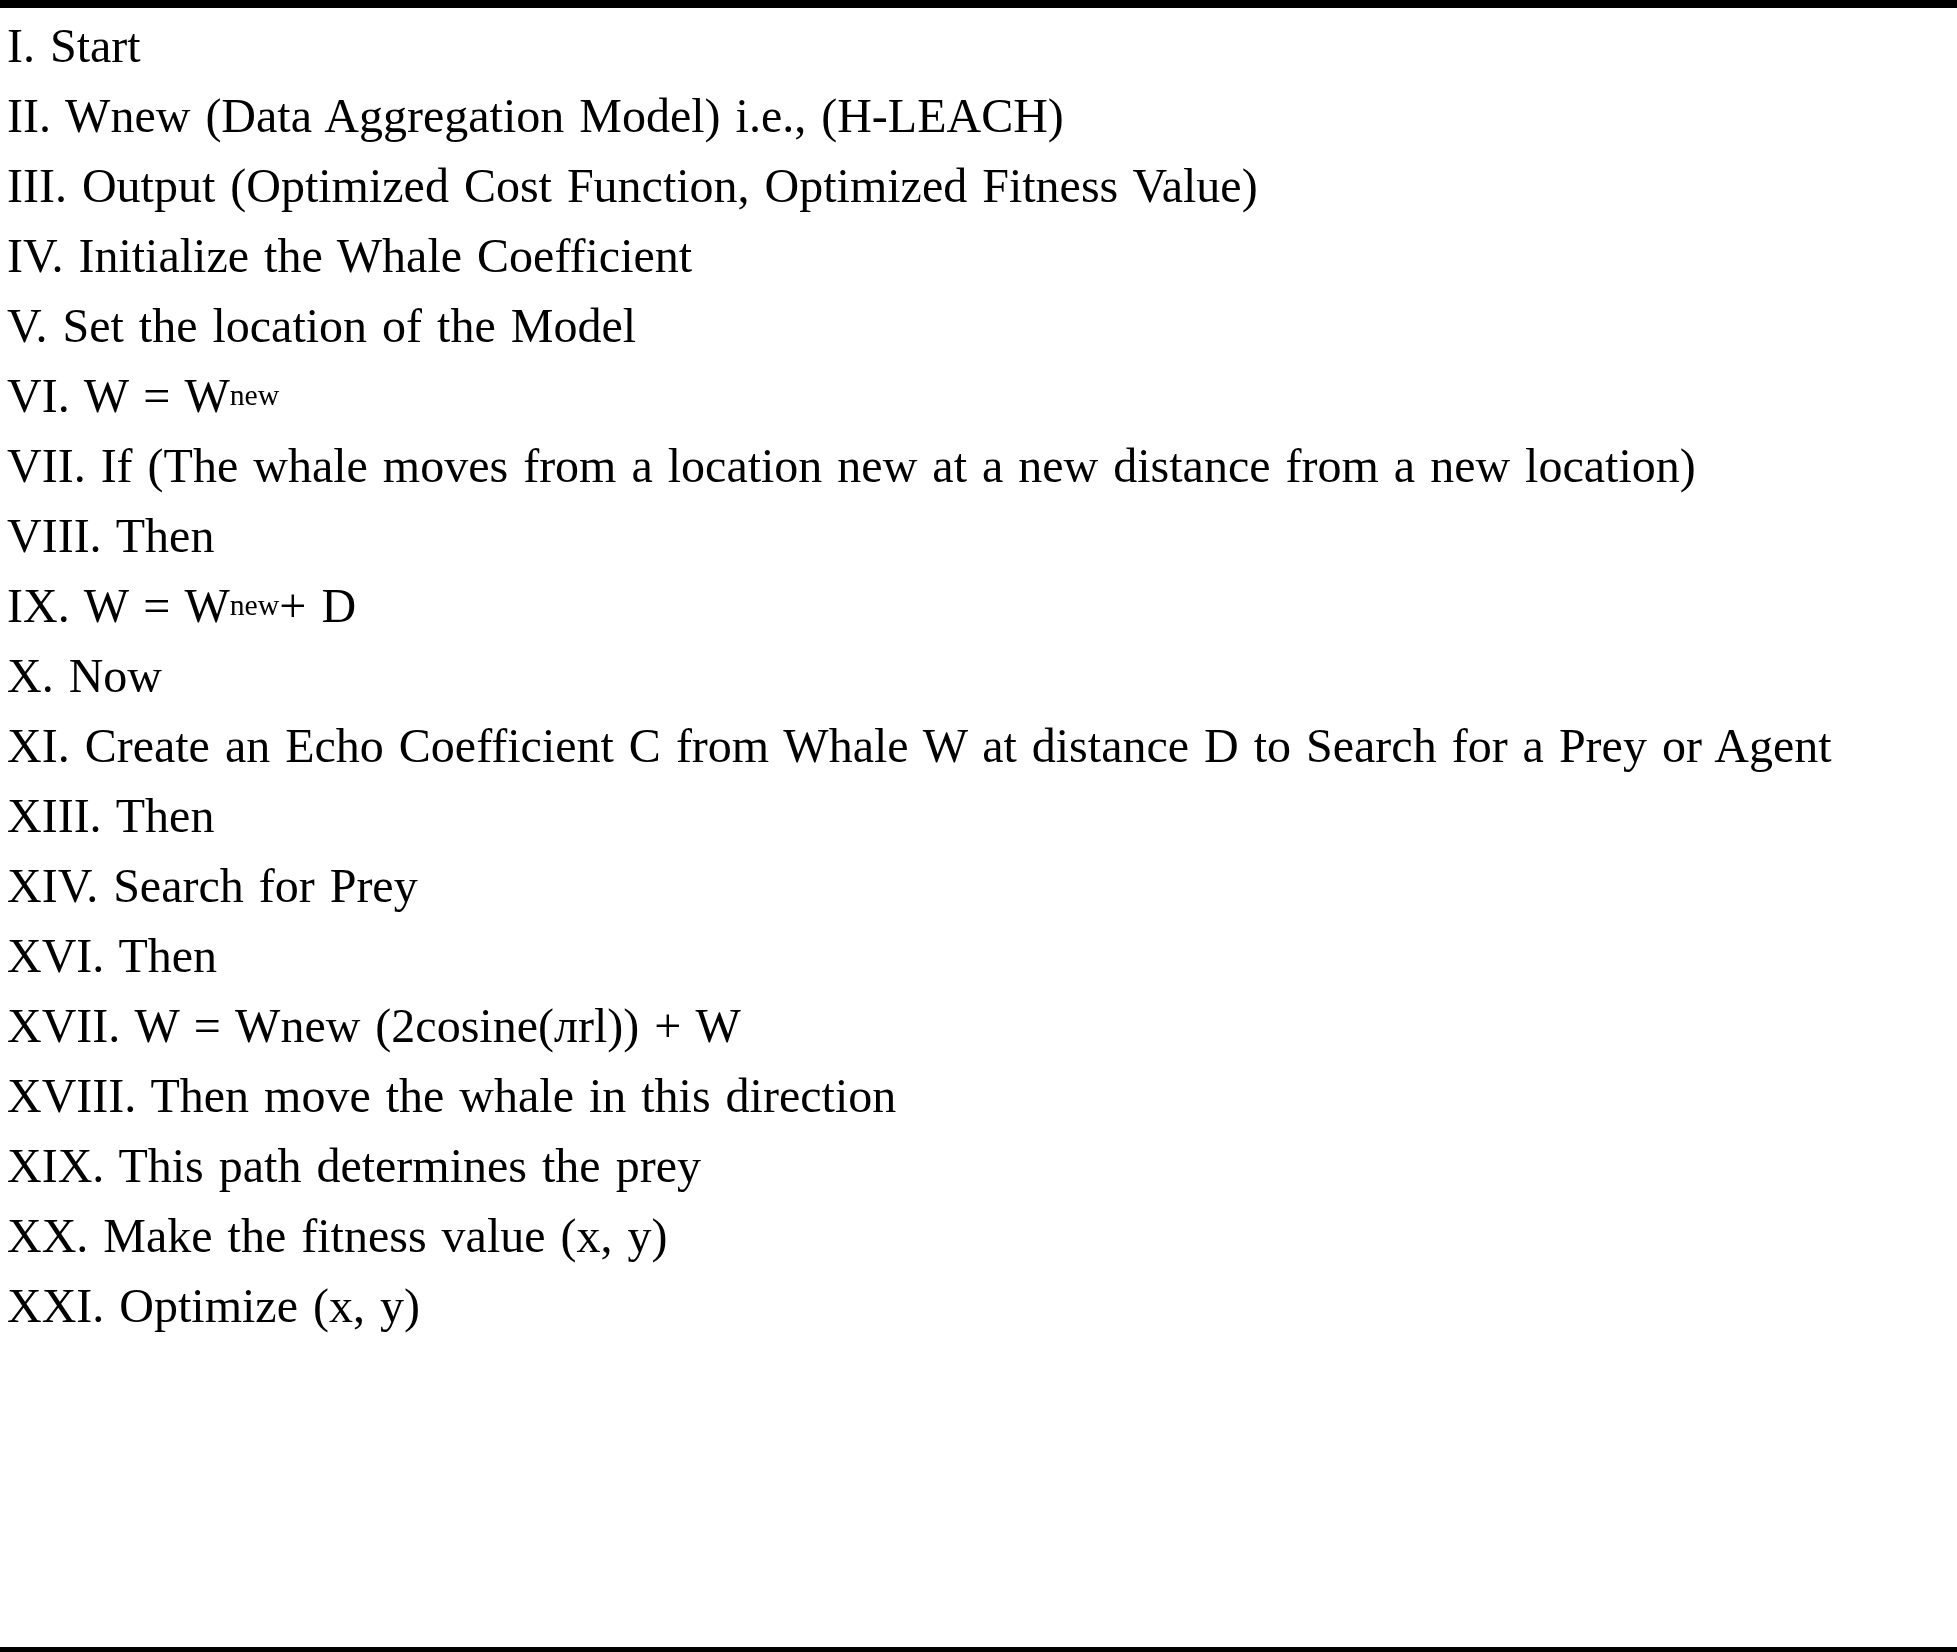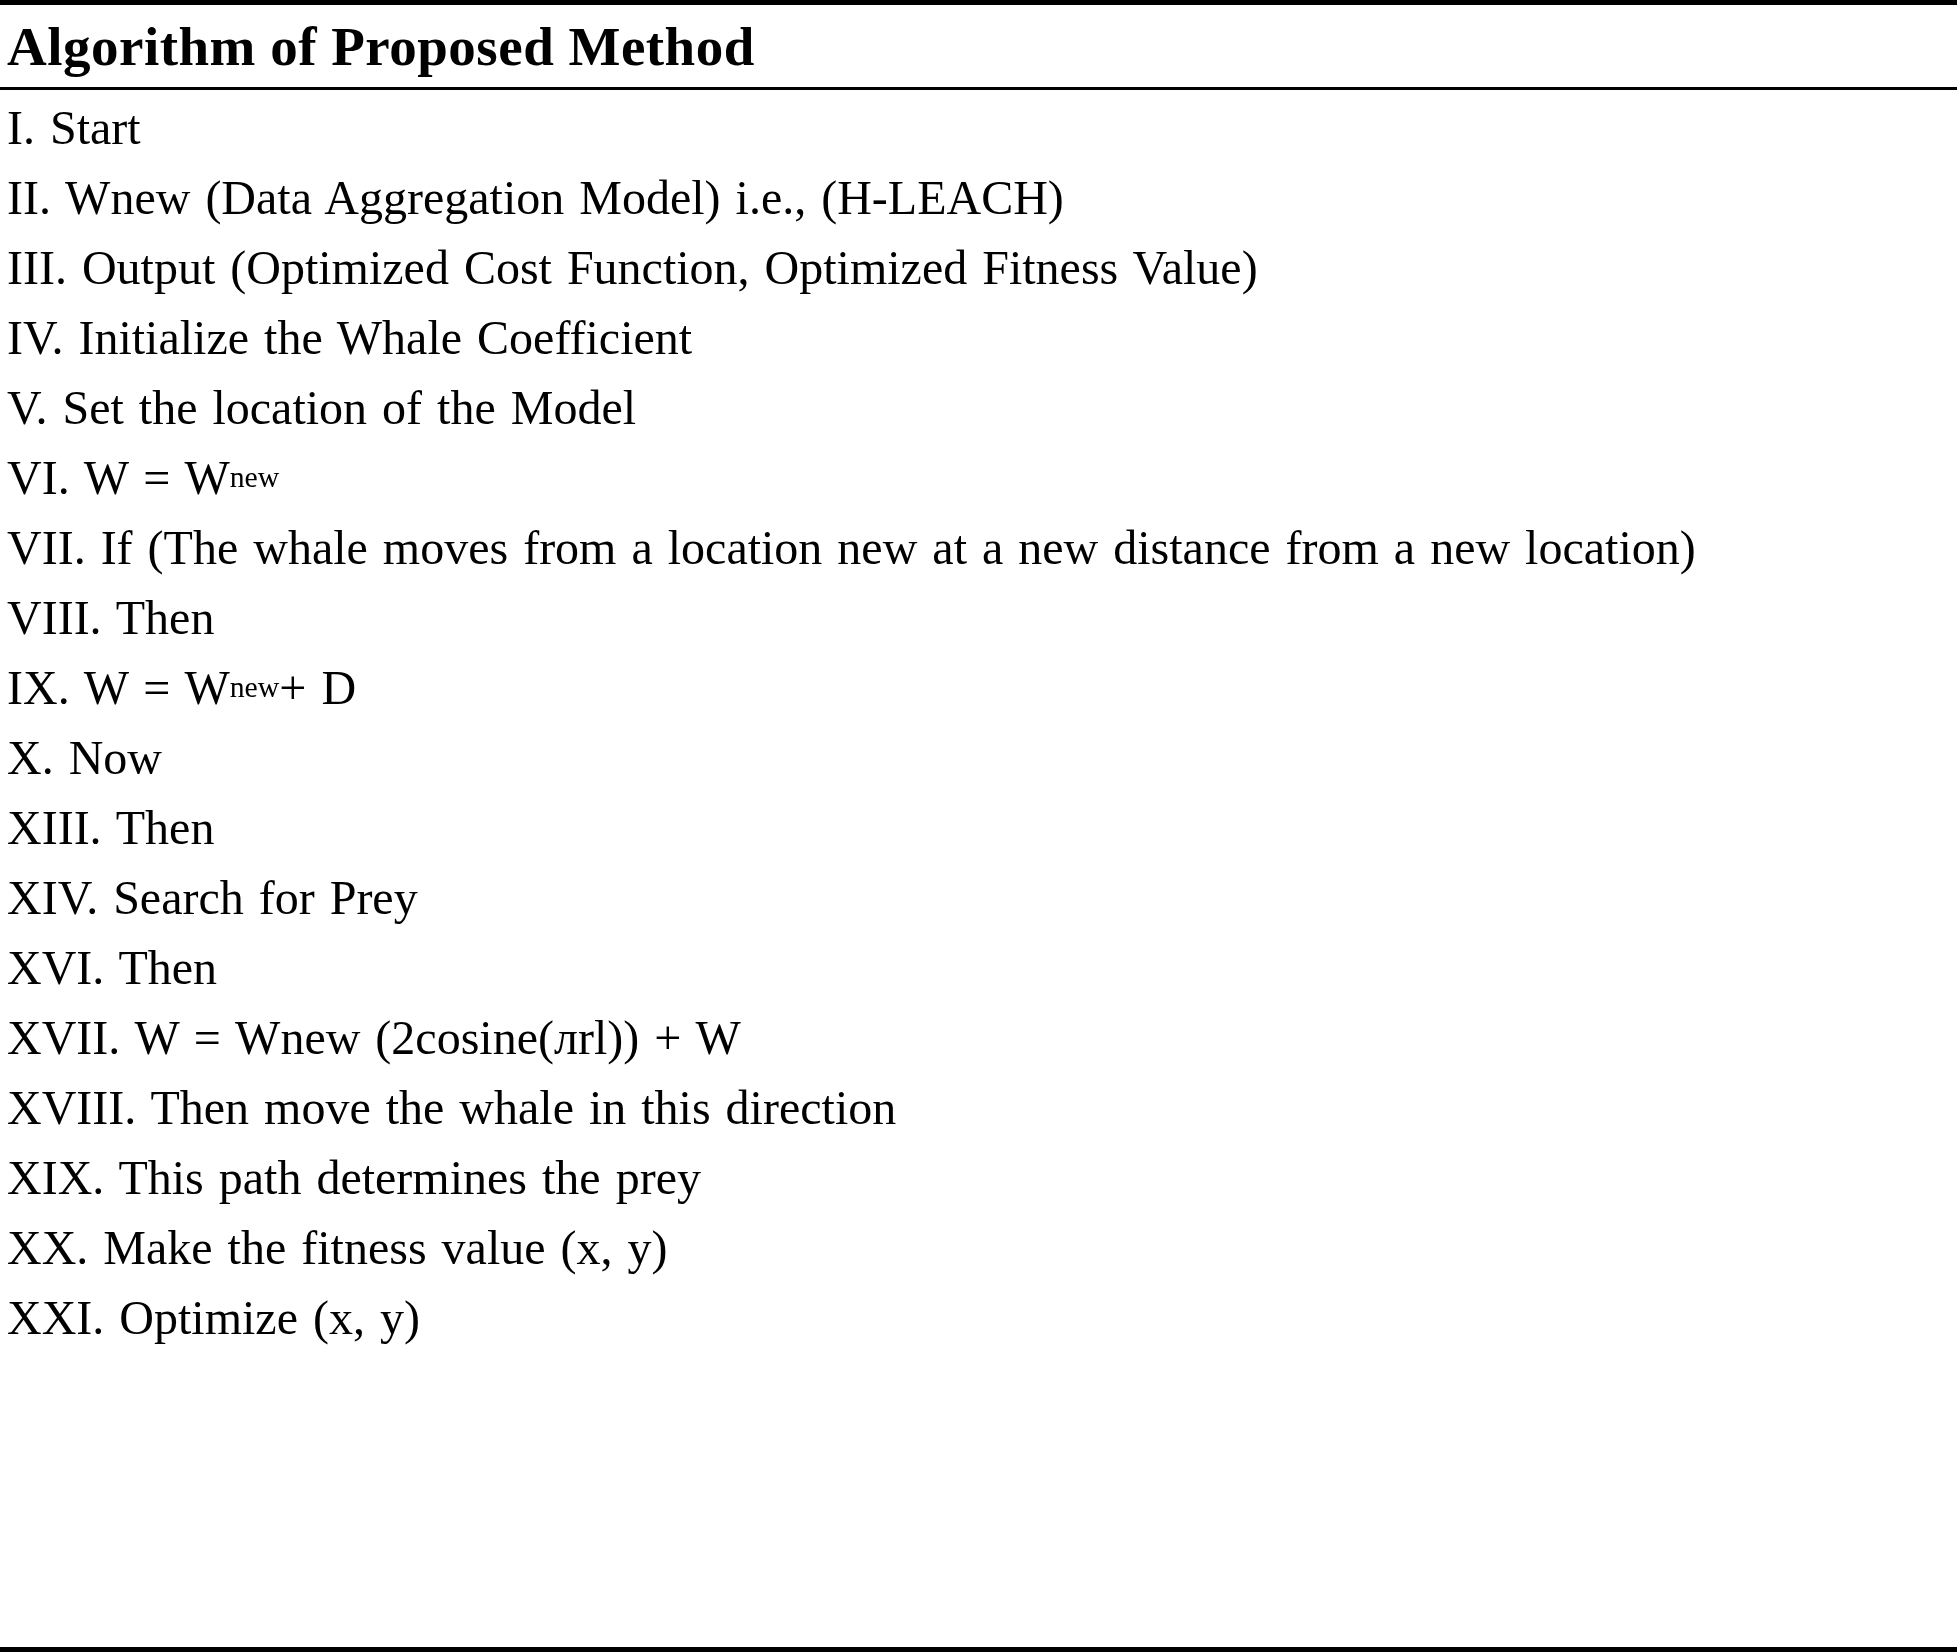--- a/index.html
+++ b/index.html
@@ -58,23 +58,20 @@
     vertical-align: baseline;
     position: relative;
     top: 0.33em;
   }
 </style>
 </head>
 <body>
 
 <div class="sheet">
   <div class="rule rule-top"></div>
-  <div class="header-band">
-    <span class="title">Algorithm of Proposed Method</span>
-  </div>
   <div class="rule rule-mid"></div>
   <div class="steps">
       <div class="step">
         <span>I. Start</span>
       </div>
       <div class="step">
         <span>II. Wnew (Data Aggregation Model) i.e., (H-LEACH)</span>
       </div>
       <div class="step">
         <span>III. Output (Optimized Cost Function, Optimized Fitness Value)</span>
@@ -97,20 +94,23 @@
       </div>
       <div class="step">
         <span>IX. W = W</span>
         <span class="sub">new</span>
         <span> + D</span>
       </div>
       <div class="step">
         <span>X. Now</span>
       </div>
       <div class="step">
+        <span>XI. Create an Echo Coefficient C from Whale W at distance D to Search for a Prey or Agent</span>
+      </div>
+      <div class="step">
         <span>XIII. Then</span>
       </div>
       <div class="step">
         <span>XIV. Search for Prey</span>
       </div>
       <div class="step">
         <span>XVI. Then</span>
       </div>
       <div class="step">
         <span>XVII. W = Wnew (2cosine(лrl)) + W</span>

